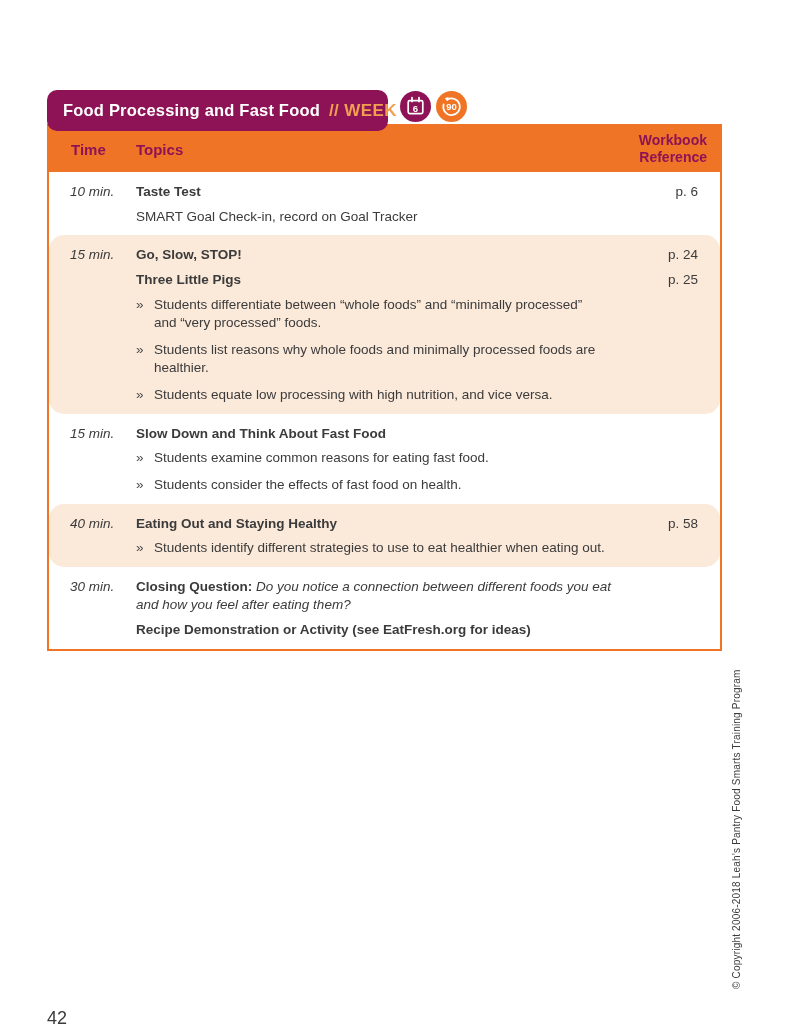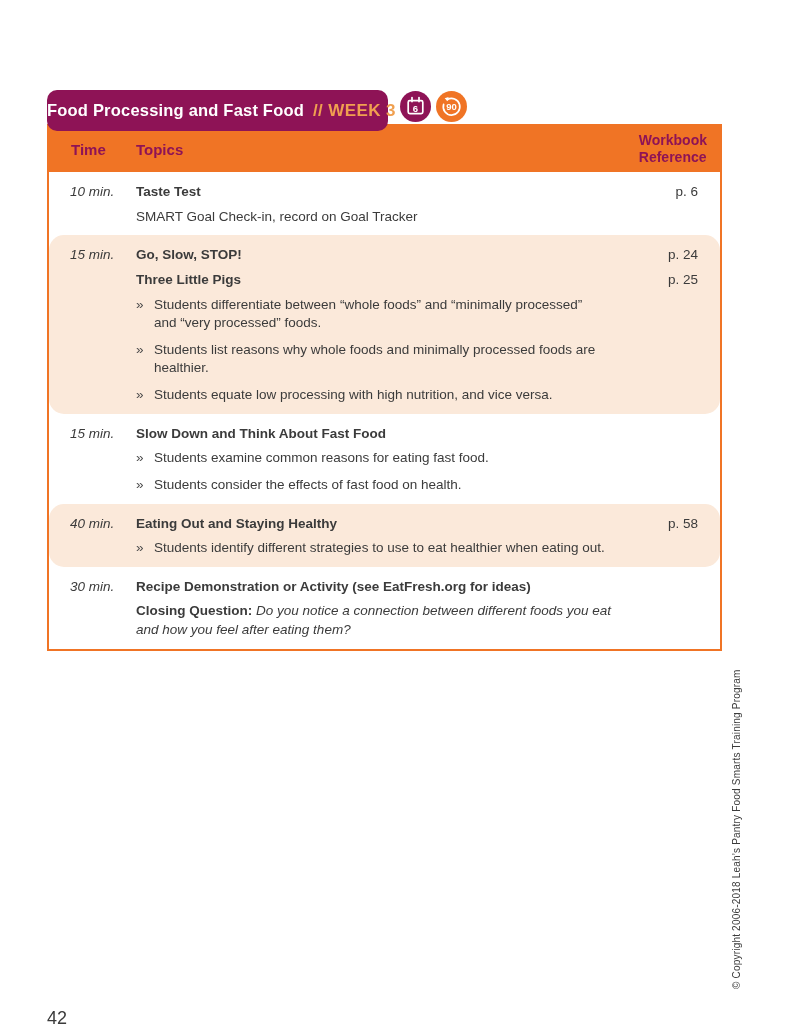--- a/index.html
+++ b/index.html
@@ -4,39 +4,39 @@
 <style>
   html,body{margin:0;padding:0;background:#fff;}
   .page{
     position:relative;width:791px;height:1024px;background:#fff;overflow:hidden;
     font-family:"Liberation Sans",sans-serif;color:var(--text,#3B3B3B);
   }
   
   .title-bar{
     position:absolute;left:47px;top:90px;width:341px;height:41px;
     background:var(--purple);border-radius:10px;display:flex;align-items:center;
-    padding-left:0;box-sizing:border-box;z-index:3;
+    padding-left:16px;box-sizing:border-box;z-index:3;
   }
   .title-text{color:#fff;font-weight:bold;font-size:16.5px;letter-spacing:.2px;white-space:nowrap;}
   .week-text{color:var(--week);font-weight:bold;font-size:17px;margin-left:9px;letter-spacing:.4px;white-space:nowrap;}
   .badge{position:absolute;top:90px;width:33px;height:33px;z-index:3;}
   .badge.calendar{left:399px;}
   .badge.timer{left:435px;}
   
   .lesson-table{
     position:absolute;left:47px;top:124px;width:675px;background:#fff;
     border:2px solid var(--orange);box-sizing:border-box;z-index:1;
   }
   .thead{
     background:var(--orange);height:46px;display:flex;align-items:center;
     color:var(--purple);font-weight:bold;font-size:15px;
   }
   .th-time{padding-left:22px;width:65px;flex:none;}
   .th-topics{flex:1;}
-  .th-ref{text-align:left;padding-right:13px;font-size:14px;line-height:1.22;}
+  .th-ref{text-align:right;padding-right:13px;font-size:14px;line-height:1.22;}
   .row{display:flex;font-size:13.5px;line-height:1.38;background:#fff;border-radius:15px;}
   .row.shaded{background:var(--peach);}
   .time-col{width:87px;flex:none;box-sizing:border-box;padding:11px 0 0 21px;font-style:italic;}
   .content-col{flex:1;padding:11px 0 9px 0;}
   .line{margin-bottom:6px;}
   .line:last-child{margin-bottom:0;}
   .title-line{display:flex;font-weight:bold;}
   .ref{margin-left:auto;font-weight:normal;padding-right:22px;flex:none;text-align:right;}
   .bullet-line{display:flex;margin-bottom:8px;}
   .marker{width:10px;margin-right:8px;color:#4c4c4c;flex:none;}
@@ -151,24 +151,24 @@
             </div>
             <div class="line bullet-line">
               <span class="marker">»</span>
               <span class="bullet-text">Students identify different strategies to use to eat healthier when eating out.</span>
             </div>
           </div>
         </div>
         <div class="row">
           <div class="time-col">30 min.</div>
           <div class="content-col">
+            <div class="line qa-line"><span class="qa-label">Closing Question: </span><span class="qa-italic">Do you notice a connection between different foods you eat<br>and how you feel after eating them?</span></div>
             <div class="line title-line">
               <span class="title-text-inner">Recipe Demonstration or Activity (see EatFresh.org for ideas)</span>
             </div>
-            <div class="line qa-line"><span class="qa-label">Closing Question: </span><span class="qa-italic">Do you notice a connection between different foods you eat<br>and how you feel after eating them?</span></div>
           </div>
         </div>
       </div>
   </div>
 
   <div class="notes-label">Notes:</div>
 
   <div class="page-number">42</div>
 
   <div class="copyright-vertical">© Copyright 2006-2018  Leah’s Pantry Food Smarts Training Program</div>

